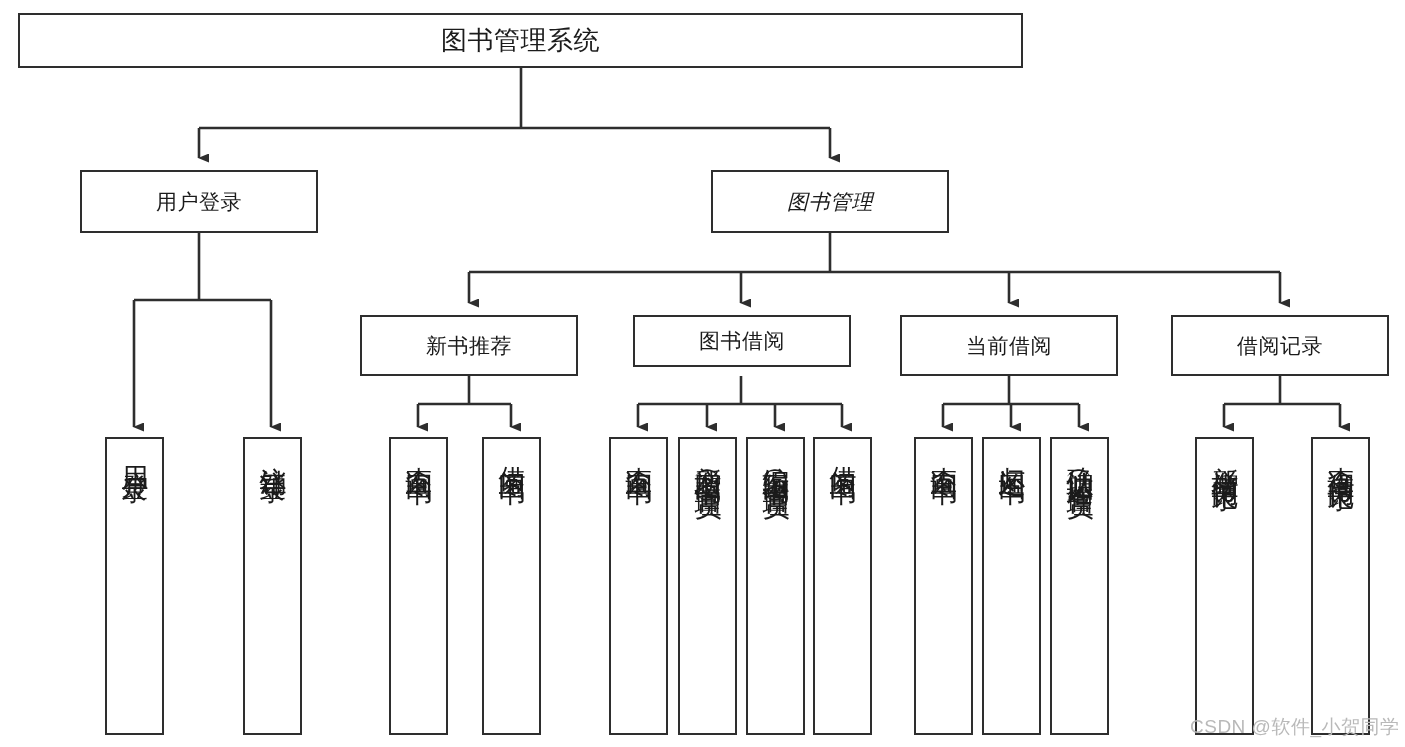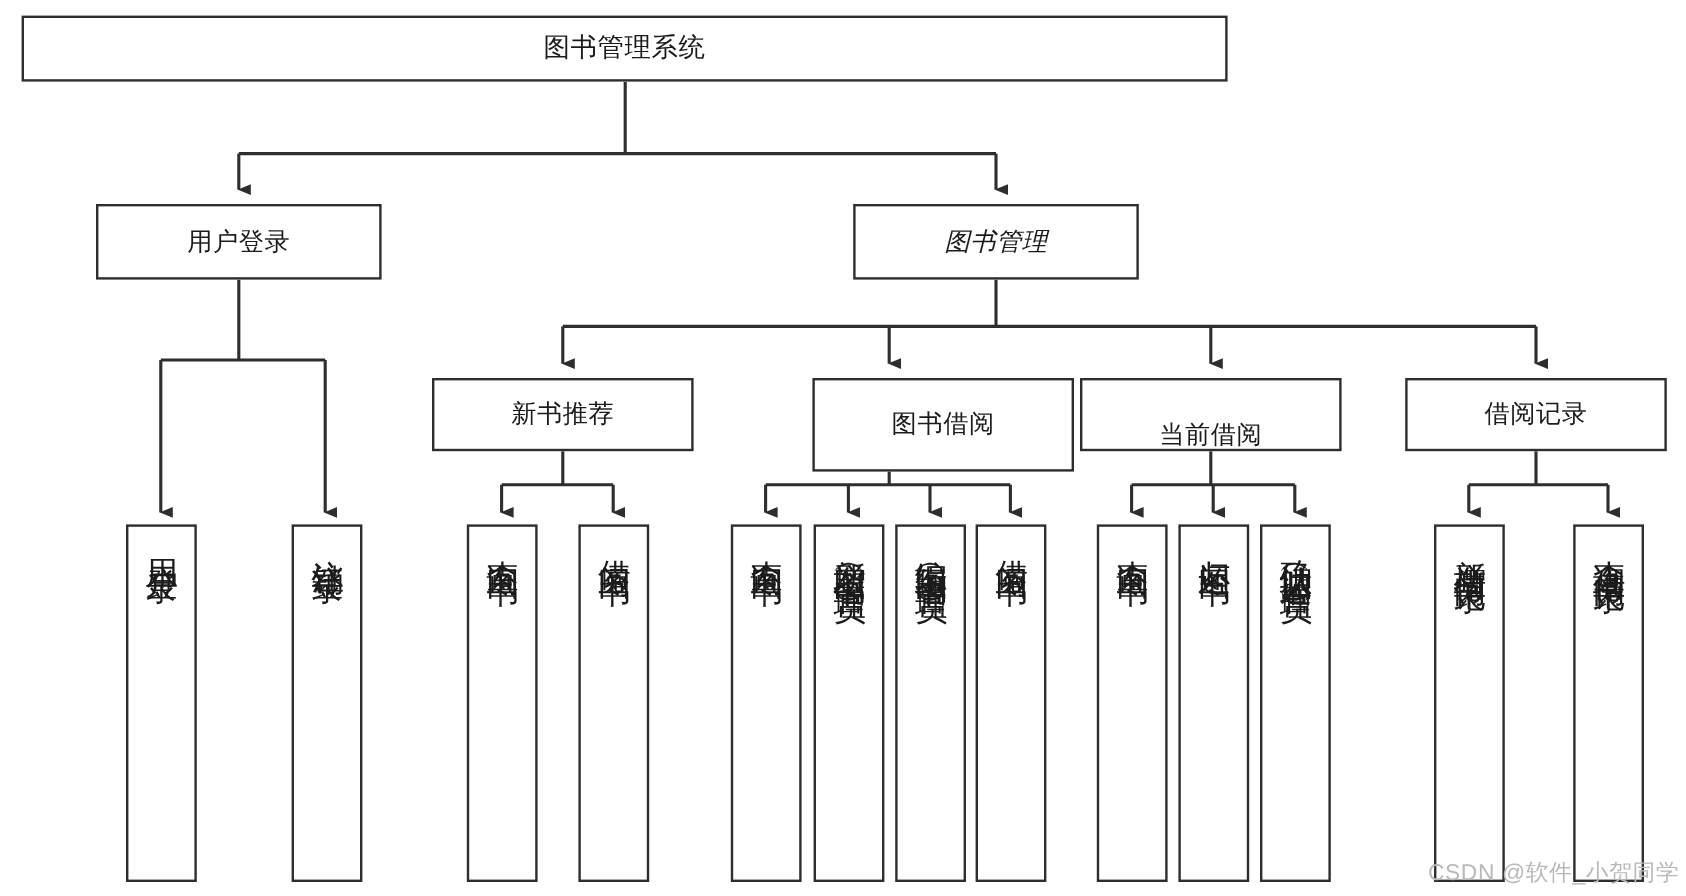--- a/index.html
+++ b/index.html
@@ -41,21 +41,21 @@
     line-height: 1.04;
     letter-spacing: 0.5px;
     white-space: pre;
   }
   
   .node.horiz .label {
     font-size: 21px;
     text-align: center;
   }
   .node.root .label {
-    font-size: 22px;
+    font-size: 26px;
   }
   
   .node.vert {
     align-items: flex-start;
     justify-content: center;
     padding-top: 6px;
   }
   .node.vert .label {
     writing-mode: vertical-rl;
     text-orientation: upright;
@@ -138,25 +138,25 @@
   </div>
 
   <div class="node horiz" style="left:711px; top:170px; width:238px; height:63px;font-style:italic;">
     <span class="label">图书管理</span>
   </div>
 
   <div class="node horiz" style="left:360px; top:315px; width:218px; height:61px;">
     <span class="label">新书推荐</span>
   </div>
 
-  <div class="node horiz" style="left:633px; top:315px; width:218px; height:78px;margin-left:44px;">
+  <div class="node horiz" style="left:633px; top:315px; width:218px; height:52px;">
     <span class="label">图书借阅</span>
   </div>
 
-  <div class="node horiz" style="left:900px; top:315px; width:218px; height:61px;align-items:flex-end;">
+  <div class="node horiz" style="left:900px; top:315px; width:218px; height:61px;">
     <span class="label">当前借阅</span>
   </div>
 
   <div class="node horiz" style="left:1171px; top:315px; width:218px; height:61px;align-items:center;">
     <span class="label">借阅记录</span>
   </div>
 
   <div class="node vert" style="left:105px; top:437px; width:59px; height:298px;">
     <span class="label">用户登录</span>
   </div>

